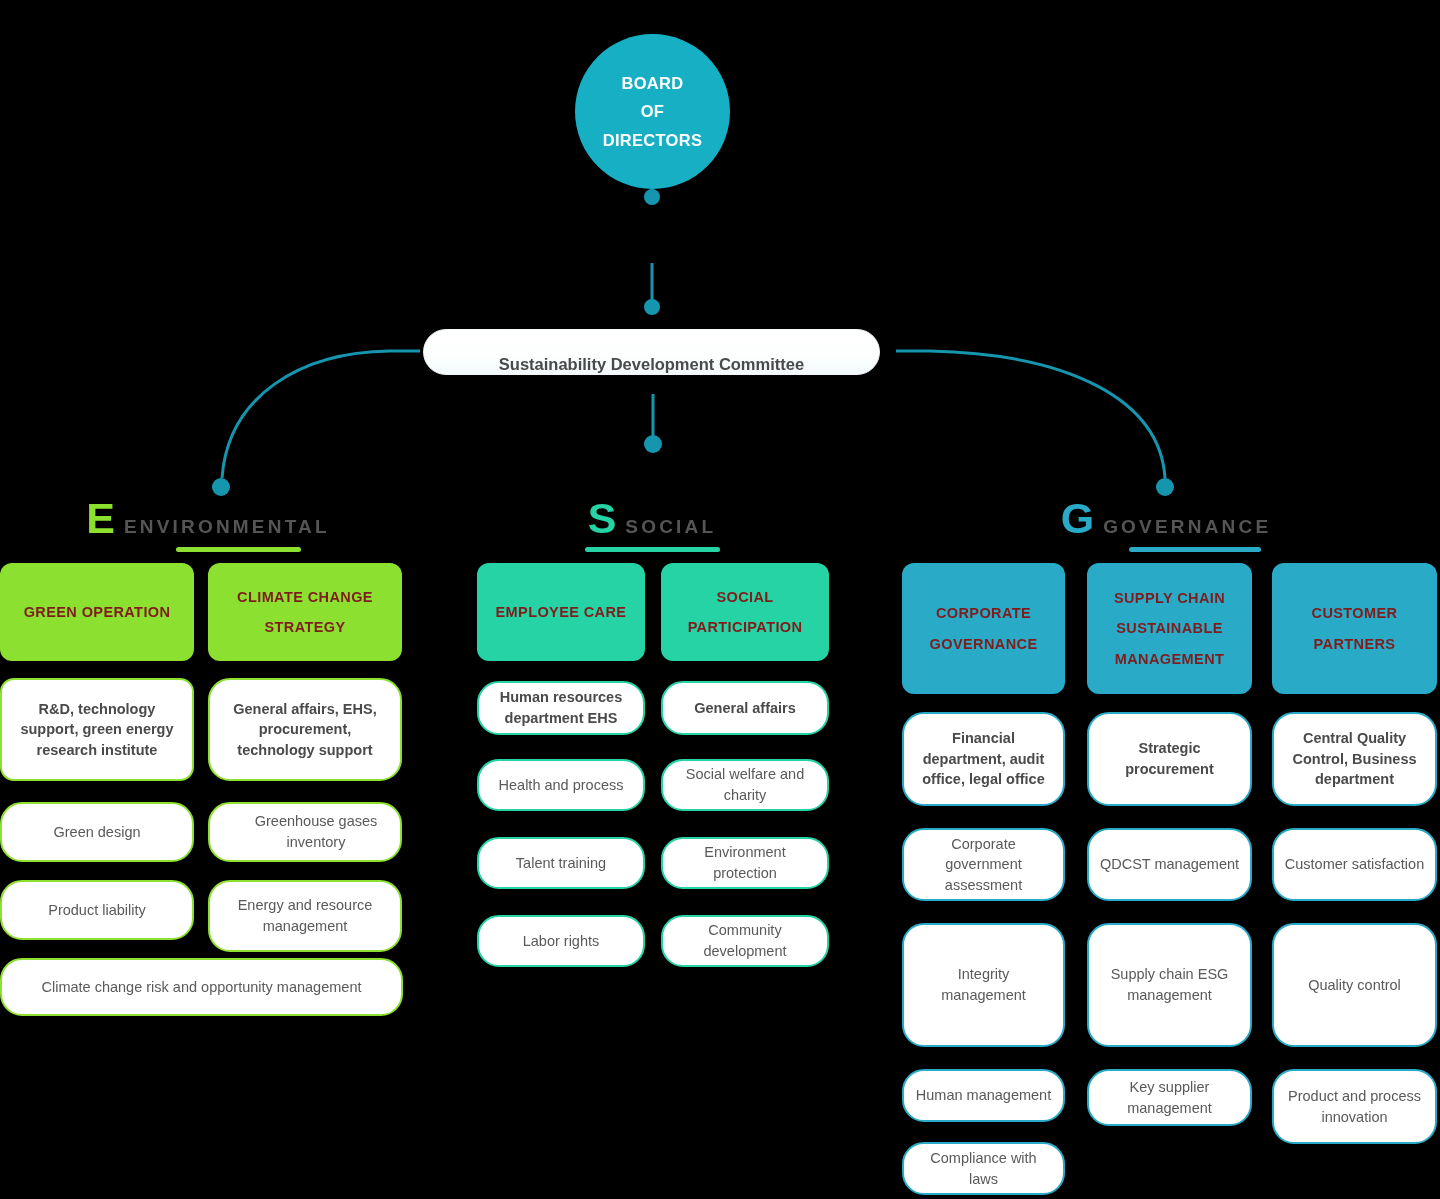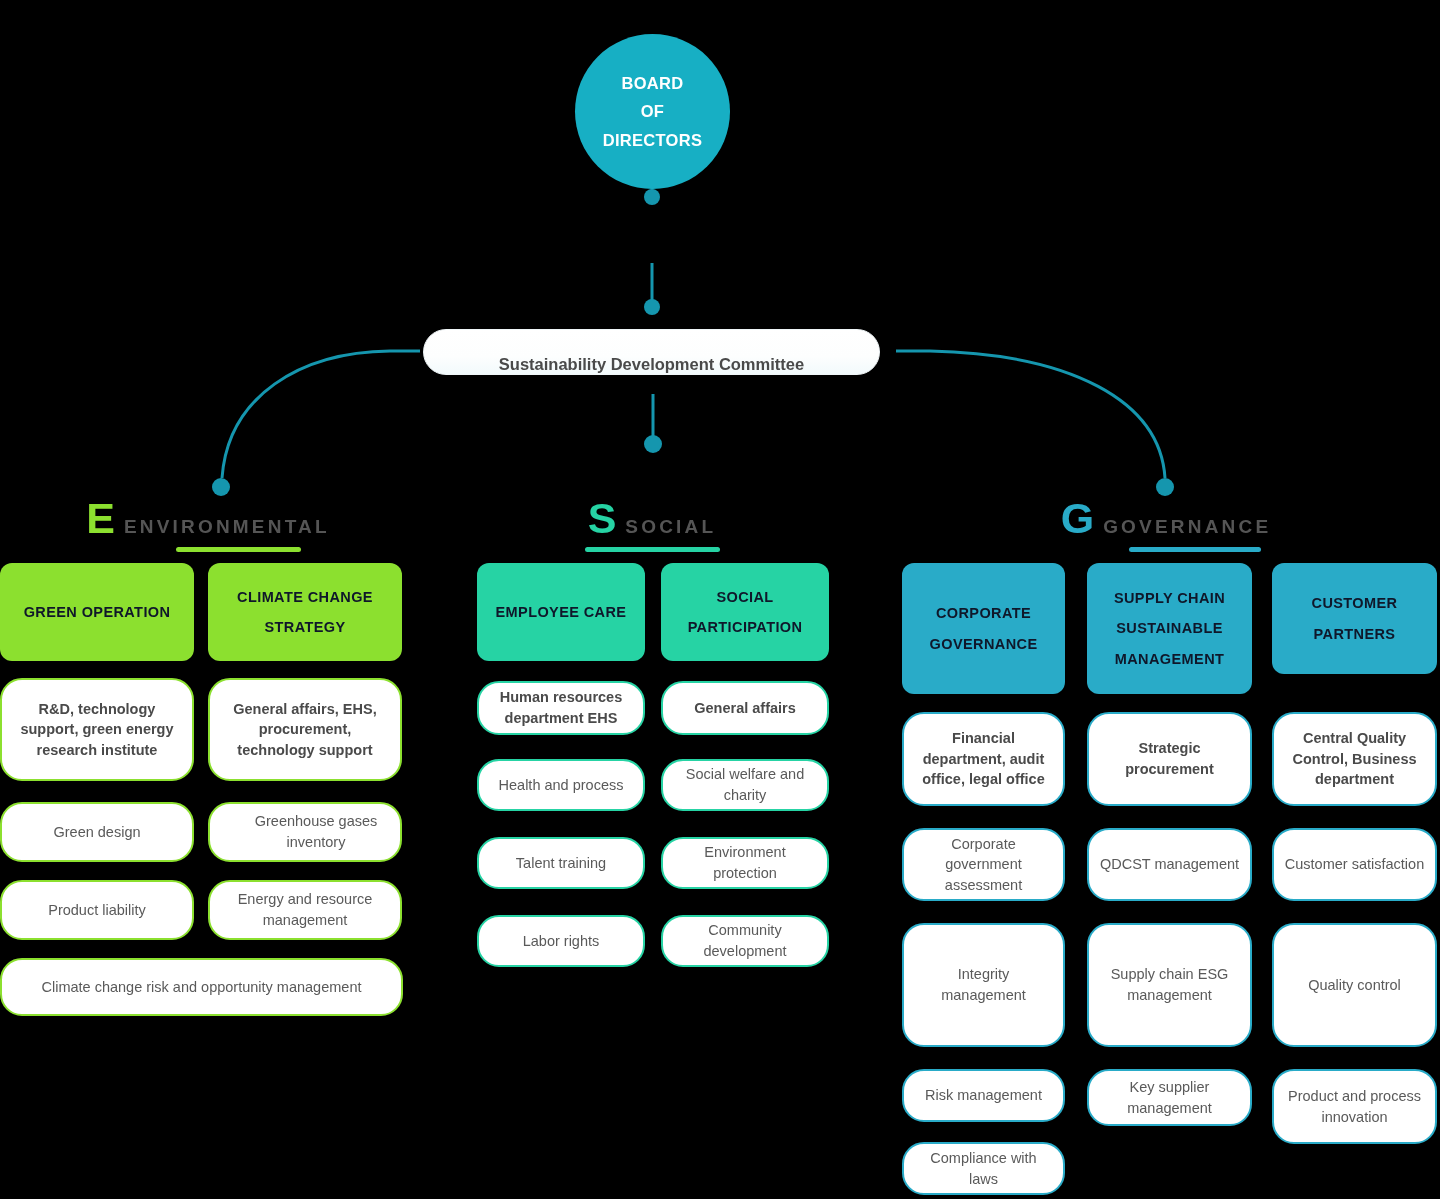--- a/index.html
+++ b/index.html
@@ -113,21 +113,21 @@
   }
 
   
   .cat-box {
     position: absolute;
     border-radius: 12px;
     display: flex;
     align-items: center;
     justify-content: center;
     text-align: center;
-    color: #0f172a;
+    color: #7f1d1d;
     font-size: 14.5px;
     font-weight: bold;
     letter-spacing: 0.4px;
     line-height: 2.1;
     padding: 4px 8px;
   }
 
   .sub-box {
     position: absolute;
     border-radius: 22px;
@@ -183,27 +183,27 @@
 
   <div id="pillars-layer">
       <div class="col-header" style="left: 8px; top: 497px; width: 400px;">
         <div class="col-header-row">
           <span class="col-letter" style="color: rgb(140, 224, 47);">E</span>
           <span class="col-word">ENVIRONMENTAL</span>
         </div>
         <div class="col-underline" style="background: rgb(140, 224, 47); width: 125px; margin-left: 60px;"></div>
       </div>
       <div class="cat-box" style="left: 0px; top: 563px; width: 194px; height: 98px; background: rgb(140, 224, 47);">GREEN OPERATION</div>
-      <div class="sub-box w-env bold" style="left: 0px; top: 678px; width: 194px; height: 103px;">R&amp;D, technology support, green energy research institute</div>
+      <div class="sub-box w-env bold" style="left: 0px; top: 678px; width: 194px; height: 103px; border-radius: 14px;">R&amp;D, technology support, green energy research institute</div>
       <div class="sub-box w-env" style="left: 0px; top: 802px; width: 194px; height: 60px;">Green design</div>
       <div class="sub-box w-env" style="left: 0px; top: 880px; width: 194px; height: 60px;">Product liability</div>
       <div class="cat-box" style="left: 208px; top: 563px; width: 194px; height: 98px; background: rgb(140, 224, 47);">CLIMATE CHANGE STRATEGY</div>
       <div class="sub-box w-env bold" style="left: 208px; top: 678px; width: 194px; height: 103px;">General affairs, EHS, procurement, technology support</div>
       <div class="sub-box w-env" style="left: 208px; top: 802px; width: 194px; height: 60px; padding-left: 32px;">Greenhouse gases inventory</div>
-      <div class="sub-box w-env" style="left: 208px; top: 880px; width: 194px; height: 60px;">Energy and resource management</div>
+      <div class="sub-box w-env" style="left: 208px; top: 880px; width: 194px; height: 72px;">Energy and resource management</div>
       <div class="sub-box w-env" style="left: 0px; top: 958px; width: 403px; height: 58px;">Climate change risk and opportunity management</div>
       <div class="col-header" style="left: 452px; top: 497px; width: 400px;">
         <div class="col-header-row">
           <span class="col-letter" style="color: rgb(38, 211, 164);">S</span>
           <span class="col-word">SOCIAL</span>
         </div>
         <div class="col-underline" style="background: rgb(38, 211, 164); width: 135px; margin-left: 0px;"></div>
       </div>
       <div class="cat-box" style="left: 477px; top: 563px; width: 168px; height: 98px; background: rgb(38, 211, 164);">EMPLOYEE CARE</div>
       <div class="sub-box w-soc bold" style="left: 477px; top: 681px; width: 168px; height: 54px;">Human resources department EHS</div>
@@ -219,27 +219,27 @@
         <div class="col-header-row">
           <span class="col-letter" style="color: rgb(41, 171, 200);">G</span>
           <span class="col-word">GOVERNANCE</span>
         </div>
         <div class="col-underline" style="background: rgb(41, 171, 200); width: 132px; margin-left: 58px;"></div>
       </div>
       <div class="cat-box" style="left: 902px; top: 563px; width: 163px; height: 131px; background: rgb(41, 171, 200);">CORPORATE GOVERNANCE</div>
       <div class="sub-box w-gov bold" style="left: 902px; top: 712px; width: 163px; height: 94px;">Financial department, audit office, legal office</div>
       <div class="sub-box w-gov" style="left: 902px; top: 828px; width: 163px; height: 73px;">Corporate government assessment</div>
       <div class="sub-box w-gov" style="left: 902px; top: 923px; width: 163px; height: 124px;">Integrity management</div>
-      <div class="sub-box w-gov" style="left: 902px; top: 1069px; width: 163px; height: 53px;">Risk management</div>
+      <div class="sub-box w-gov" style="left: 902px; top: 1069px; width: 163px; height: 53px;">Human management</div>
       <div class="sub-box w-gov" style="left: 902px; top: 1142px; width: 163px; height: 53px;">Compliance with laws</div>
       <div class="cat-box" style="left: 1087px; top: 563px; width: 165px; height: 131px; background: rgb(41, 171, 200);">SUPPLY CHAIN SUSTAINABLE MANAGEMENT</div>
       <div class="sub-box w-gov bold" style="left: 1087px; top: 712px; width: 165px; height: 94px;">Strategic procurement</div>
       <div class="sub-box w-gov" style="left: 1087px; top: 828px; width: 165px; height: 73px;">QDCST management</div>
       <div class="sub-box w-gov" style="left: 1087px; top: 923px; width: 165px; height: 124px;">Supply chain ESG management</div>
       <div class="sub-box w-gov" style="left: 1087px; top: 1069px; width: 165px; height: 57px;">Key supplier management</div>
-      <div class="cat-box" style="left: 1272px; top: 563px; width: 165px; height: 111px; background: rgb(41, 171, 200);">CUSTOMER PARTNERS</div>
+      <div class="cat-box" style="left: 1272px; top: 563px; width: 165px; height: 131px; background: rgb(41, 171, 200);">CUSTOMER PARTNERS</div>
       <div class="sub-box w-gov bold" style="left: 1272px; top: 712px; width: 165px; height: 94px;">Central Quality Control, Business department</div>
       <div class="sub-box w-gov" style="left: 1272px; top: 828px; width: 165px; height: 73px;">Customer satisfaction</div>
       <div class="sub-box w-gov" style="left: 1272px; top: 923px; width: 165px; height: 124px;">Quality control</div>
       <div class="sub-box w-gov" style="left: 1272px; top: 1069px; width: 165px; height: 75px;">Product and process innovation</div>
     </div>
 
 </div>
 
 </body></html>

